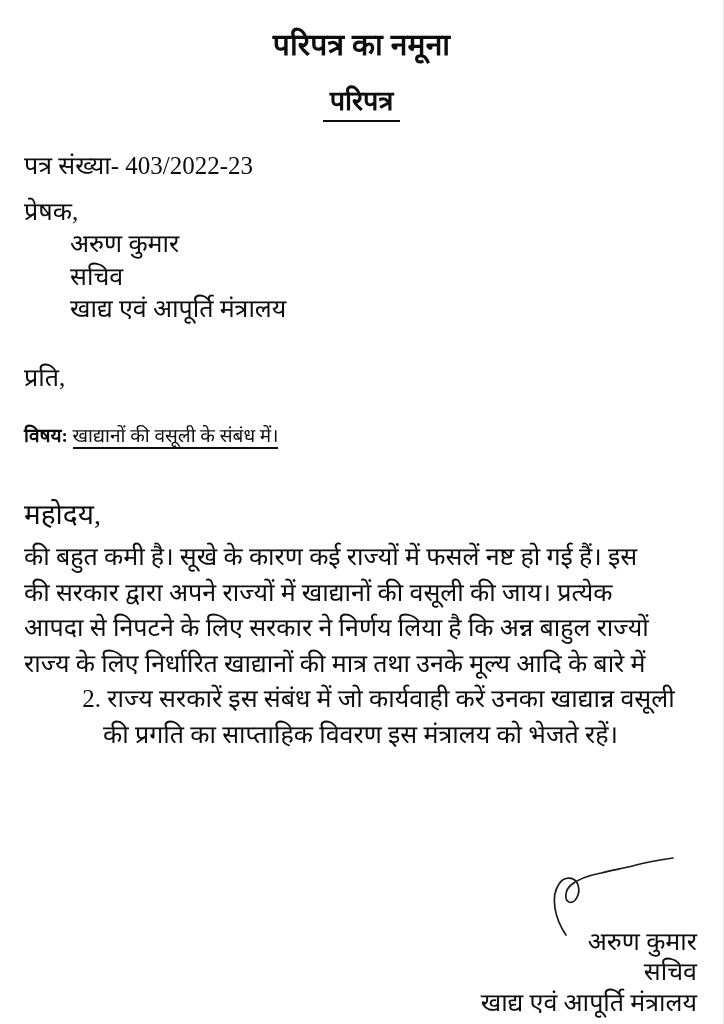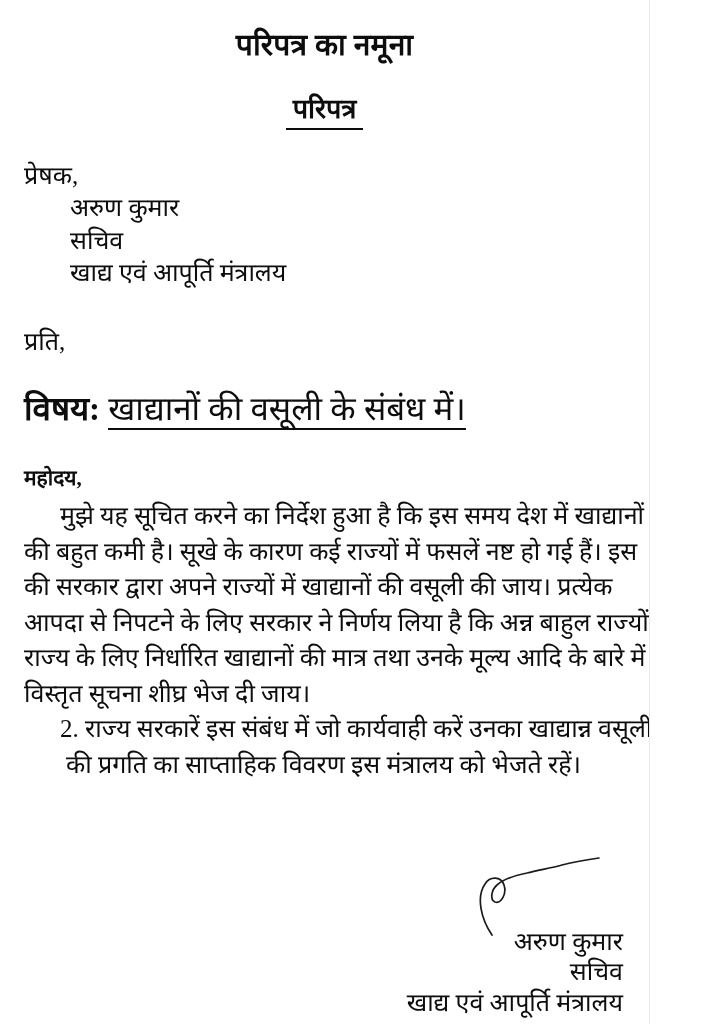--- a/index.html
+++ b/index.html
@@ -6,39 +6,39 @@
     margin: 0;
     padding: 0;
     background: #ffffff;
   }
   body {
     font-family: "Liberation Serif", "DejaVu Serif", serif;
     color: #0d0d0d;
   }
   #page {
     position: relative;
-    width: 650px;
+    width: 724px;
     height: 1024px;
     background: #ffffff;
     box-sizing: border-box;
     overflow: hidden;
     border-right: 1px solid #e8e8e8;
   }
   .doc-title {
     text-align: center;
     font-weight: bold;
     font-size: 30px;
     line-height: 1.1;
     margin: 0;
     padding-top: 28px;
     letter-spacing: 0.2px;
   }
   .doc-subtitle-wrap {
     text-align: center;
-    margin: 8px;
+    margin: 0;
     padding-top: 26px;
   }
   .doc-subtitle {
     display: inline-block;
     font-weight: bold;
     font-size: 27px;
     line-height: 1.1;
     border-bottom: 2.5px solid #0d0d0d;
     padding: 0 7px 3px 7px;
   }
@@ -52,44 +52,43 @@
     line-height: 1.28;
   }
   .meta-left { flex: 0 0 auto; }
   .meta-right { margin-left: auto; padding-right: 4px; }
 
   .block {
     padding: 0 26px 0 24px;
     font-size: 25px;
     line-height: 1.3;
   }
-  .lead { margin-top: 2px; }
+  .lead { margin-top: 14px; }
   .indent-1 { padding-left: 46px; }
 
   .to-block { margin-top: 36px; }
 
   .subject-line {
     padding: 0 26px 0 24px;
     margin-top: 30px;
-    font-size: 33px;
+    font-size: 19px;
     line-height: 1.3;
     white-space: nowrap;
   }
   .subject-label { font-weight: bold; }
   .subject-text {
     border-bottom: 2px solid #0d0d0d;
     padding-bottom: 1px;
   }
 
   .salutation {
     padding: 0 26px 0 24px;
-    margin-top: 34px;
-    font-size: 21px;
+    margin-top: 48px;
+    font-size: 28px;
     line-height: 1.3;
-    font-weight: bold;
   }
 
   .body-para {
     padding: 0 26px 0 24px;
     font-size: 25px;
     line-height: 1.42;
   }
   .body-para .ln { display: block; white-space: nowrap; }
   .body-para .ln.first { text-indent: 36px; }
   #para-1 { margin-top: 6px; }
@@ -123,20 +122,21 @@
 
 <div id="page">
 
   <h1 class="doc-title">परिपत्र का नमूना</h1>
 
   <div class="doc-subtitle-wrap">
     <span class="doc-subtitle">परिपत्र</span>
   </div>
 
   <div class="meta-row">
+    <span class="meta-left">पत्र संख्या- 403/2022-23</span>
   </div>
 
   <div class="block">
     <div class="lead">प्रेषक,</div>
     <div class="indent-1">अरुण कुमार</div>
     <div class="indent-1">सचिव</div>
     <div class="indent-1">खाद्य एवं आपूर्ति मंत्रालय</div>
   </div>
 
   <div class="block to-block">
@@ -144,26 +144,24 @@
   </div>
 
   <div class="subject-line">
     <span class="subject-label">विषय:</span>
     <span class="subject-text">खाद्यानों की वसूली के संबंध में।</span>
   </div>
 
   <div class="salutation">महोदय,</div>
 
   <div class="body-para" id="para-1">
-    <span class="ln first">मुझे यह सूचित करने का निर्देश हुआ है कि इस समय देश में खाद्यानों</span>
     <span class="ln">की बहुत कमी है। सूखे के कारण कई राज्यों में फसलें नष्ट हो गई हैं। इस</span>
     <span class="ln">की सरकार द्वारा अपने राज्यों में खाद्यानों की वसूली की जाय। प्रत्येक</span>
     <span class="ln">आपदा से निपटने के लिए सरकार ने निर्णय लिया है कि अन्न बाहुल राज्यों</span>
     <span class="ln">राज्य के लिए निर्धारित खाद्यानों की मात्र तथा उनके मूल्य आदि के बारे में</span>
-    <span class="ln">विस्तृत सूचना शीघ्र भेज दी जाय।</span>
   </div>
 
   <div class="body-para" id="para-2">
     <span class="ln first">2. राज्य सरकारें इस संबंध में जो कार्यवाही करें उनका खाद्यान्न वसूली</span>
     <span class="ln">की प्रगति का साप्ताहिक विवरण इस मंत्रालय को भेजते रहें।</span>
   </div>
 
   <div class="signature-area">
     <div class="signature-mark">
       <svg width="150" height="80" viewBox="0 0 150 80" fill="none" xmlns="http://www.w3.org/2000/svg" aria-hidden="true">

